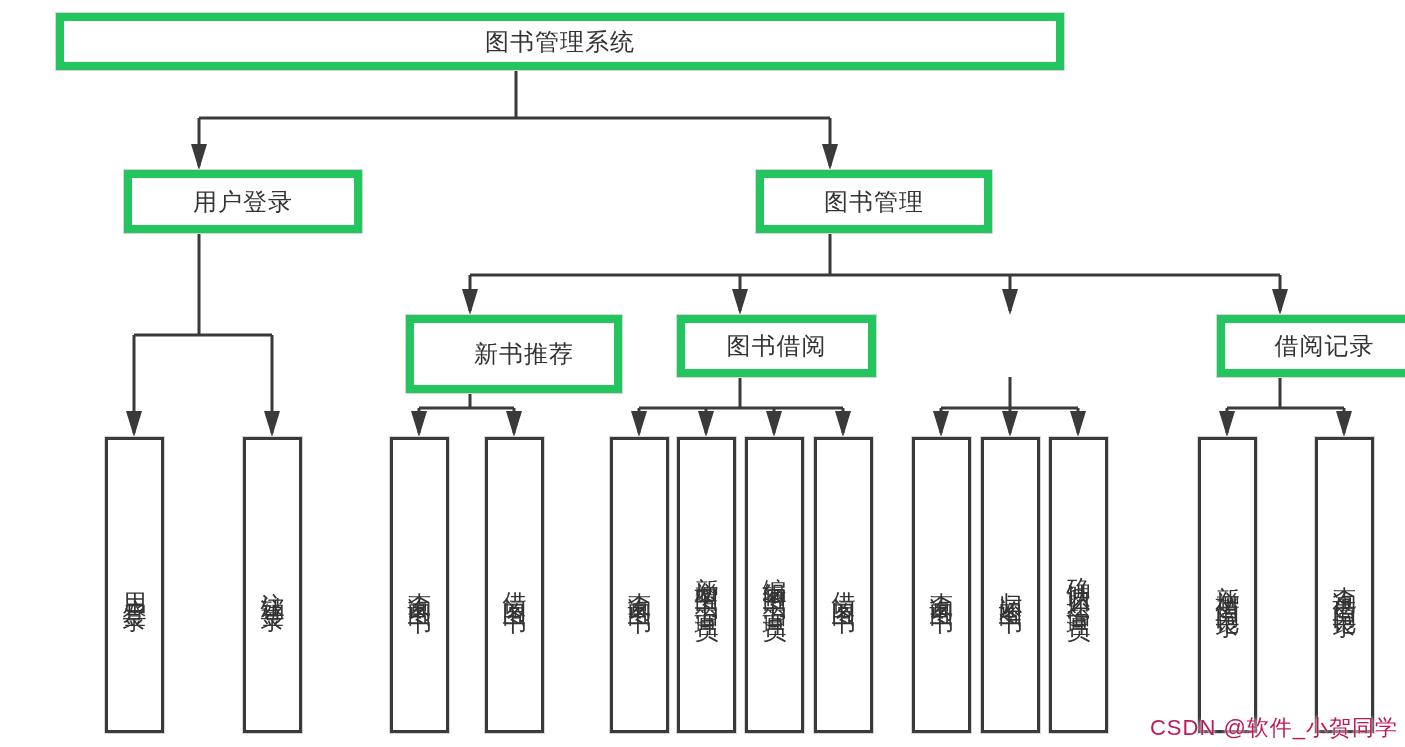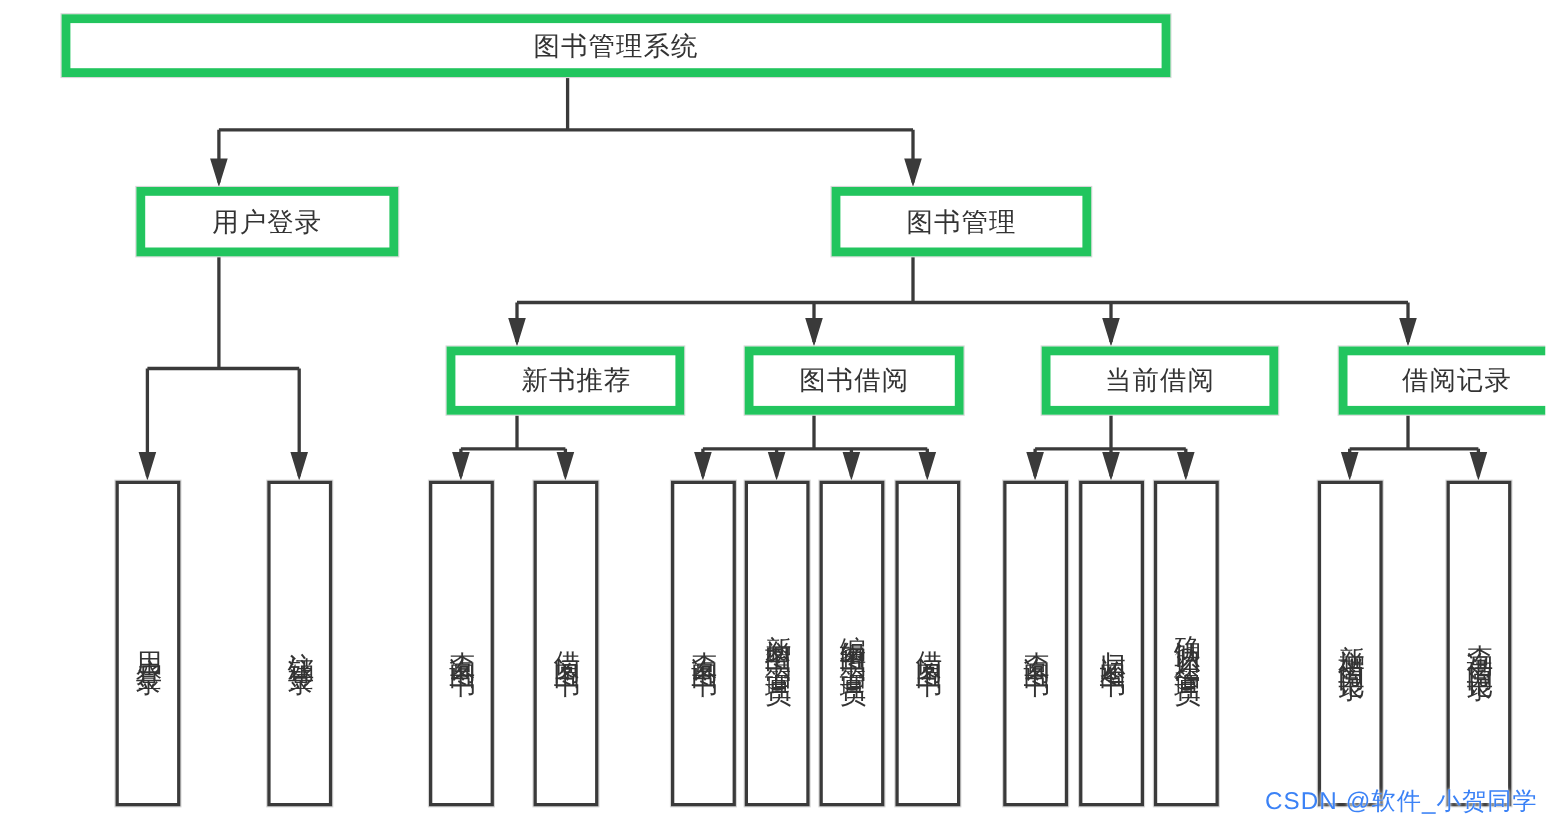--- a/index.html
+++ b/index.html
@@ -24,21 +24,21 @@
     position:absolute;box-sizing:border-box;
     border:3px solid #3a3a3a;background:#ffffff;
     box-shadow:0 0 0 1px #d6d6d6;
     display:flex;align-items:center;justify-content:center;
     writing-mode:vertical-rl;text-orientation:mixed;
     font-size:24px;color:#333333;letter-spacing:6px;
     line-height:1;
   }
   .watermark{
     position:absolute;top:713px;right:7px;
-    font-size:22px;color:#3b82f6;letter-spacing:1px;
+    font-size:22px;color:#be185d;letter-spacing:1px;
     text-shadow:0 0 4px #ffffff,0 0 2px #ffffff;
     white-space:nowrap;
   }
 </style>
 </head>
 <body>
 
 <div class="canvas">
 
   <svg class="wires" width="1405" height="747" viewBox="0 0 1405 747">
@@ -70,23 +70,22 @@
                M1078 437 L1070 411 L1086 411 Z
                M1227 437 L1219 411 L1235 411 Z M1344 437 L1336 411 L1352 411 Z"></path>
     </g>
   </svg>
 
   <div class="hbox" style="left:12px;top:13px;width:1008px;height:57px;">图书管理系统</div>
 
   <div class="hbox" style="left:80px;top:170px;width:238px;height:63px;">用户登录</div>
   <div class="hbox" style="left:712px;top:170px;width:236px;height:63px;">图书管理</div>
 
-  <div class="hbox" style="left:362px;top:315px;width:216px;height:62px;padding-left:20px;">新书推荐</div>
+  <div class="hbox" style="left:362px;top:315px;width:216px;height:78px;padding-left:20px;">新书推荐</div>
   <div class="hbox" style="left:633px;top:315px;width:199px;height:62px;">图书借阅</div>
-  <div class="hbox" style="left:903px;top:315px;width:215px;height:62px;">当前借阅</div>
   <div class="hbox" style="left:1173px;top:315px;width:215px;height:62px;">借阅记录</div>
 
   <div class="vbox" style="left:105px;top:437px;width:59px;height:296px;">用户登录</div>
   <div class="vbox" style="left:243px;top:437px;width:59px;height:296px;">注销登录</div>
 
   <div class="vbox" style="left:390px;top:437px;width:59px;height:296px;">查询图书</div>
   <div class="vbox" style="left:485px;top:437px;width:59px;height:296px;">借阅图书</div>
 
   <div class="vbox" style="left:610px;top:437px;width:59px;height:296px;">查询图书</div>
   <div class="vbox" style="left:677px;top:437px;width:59px;height:296px;">新增图书（管理员）</div>

